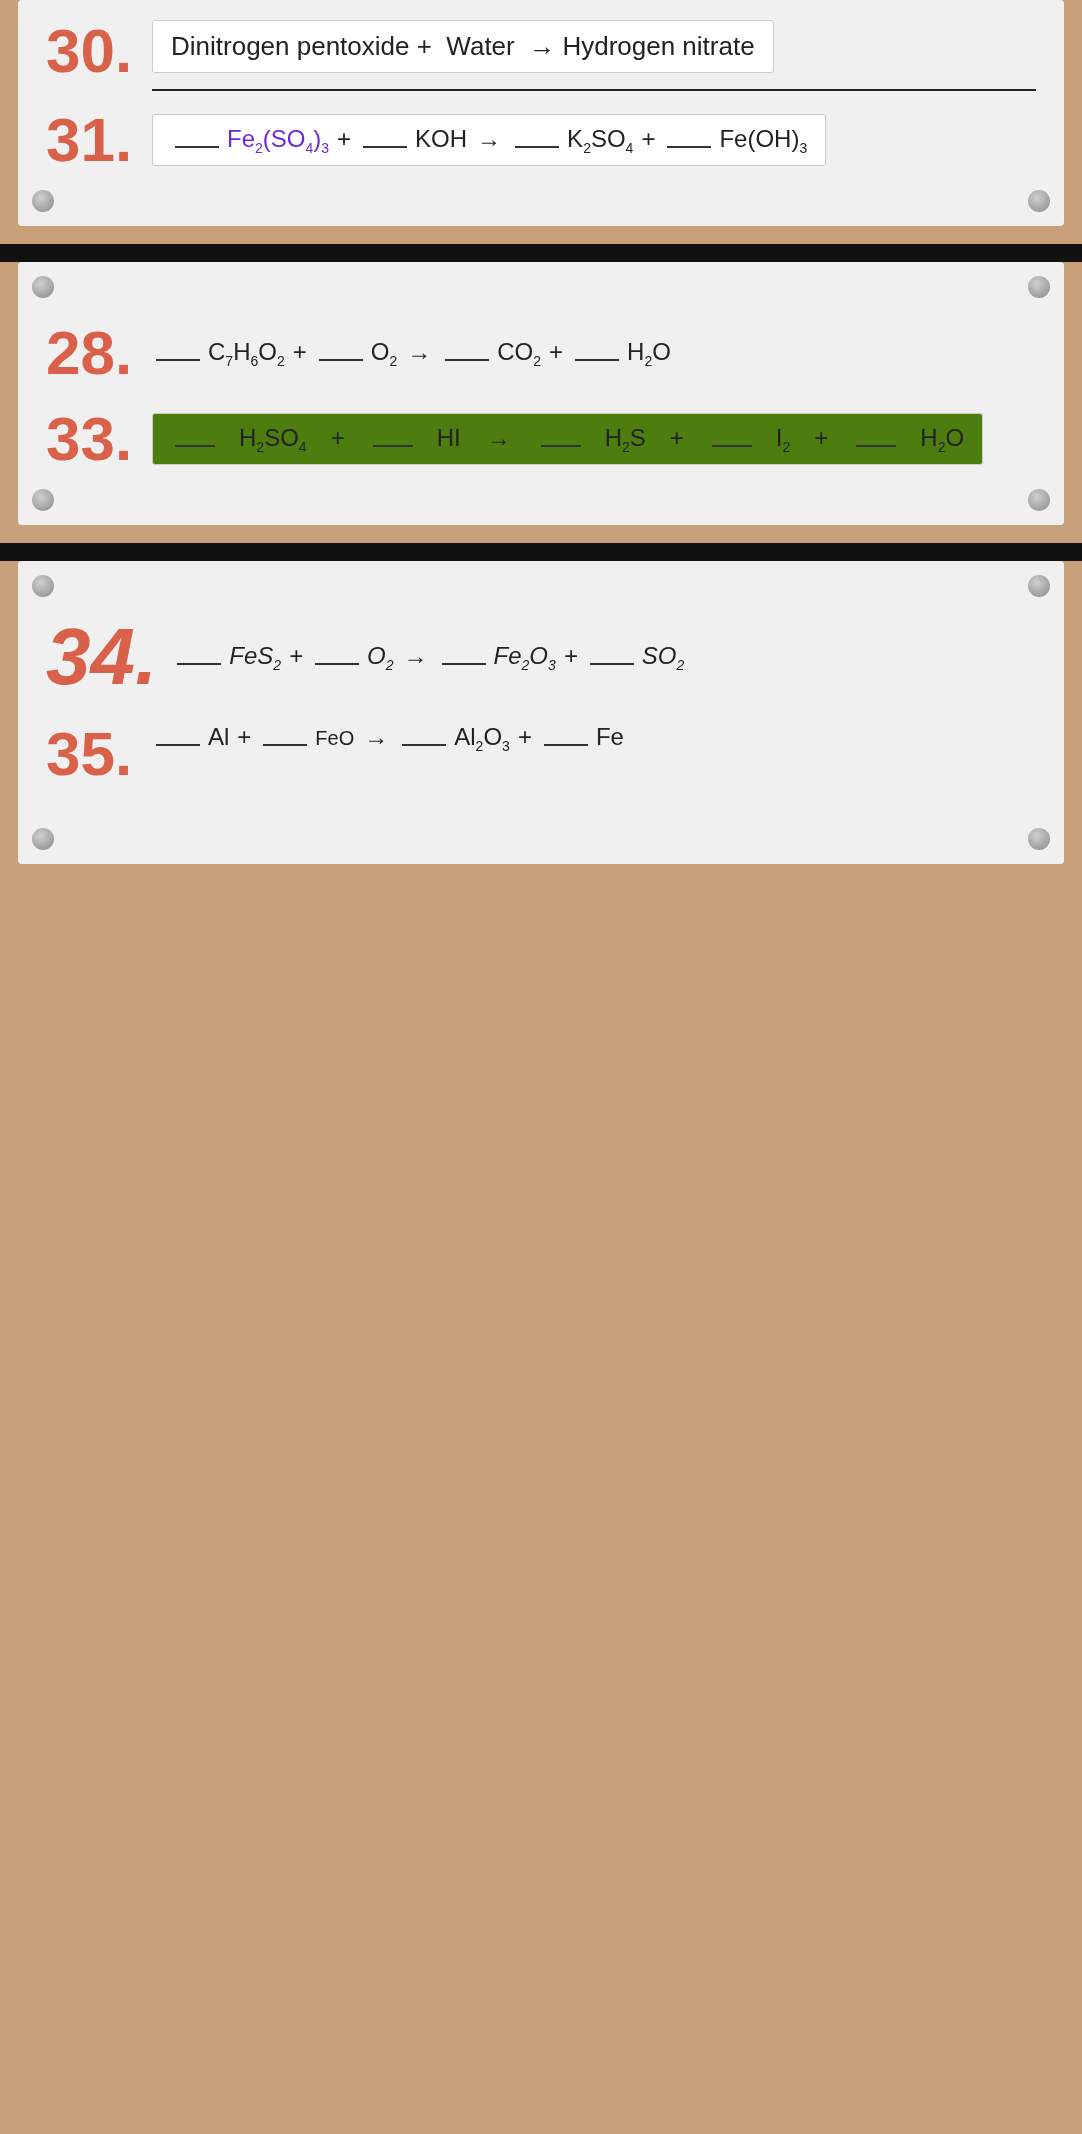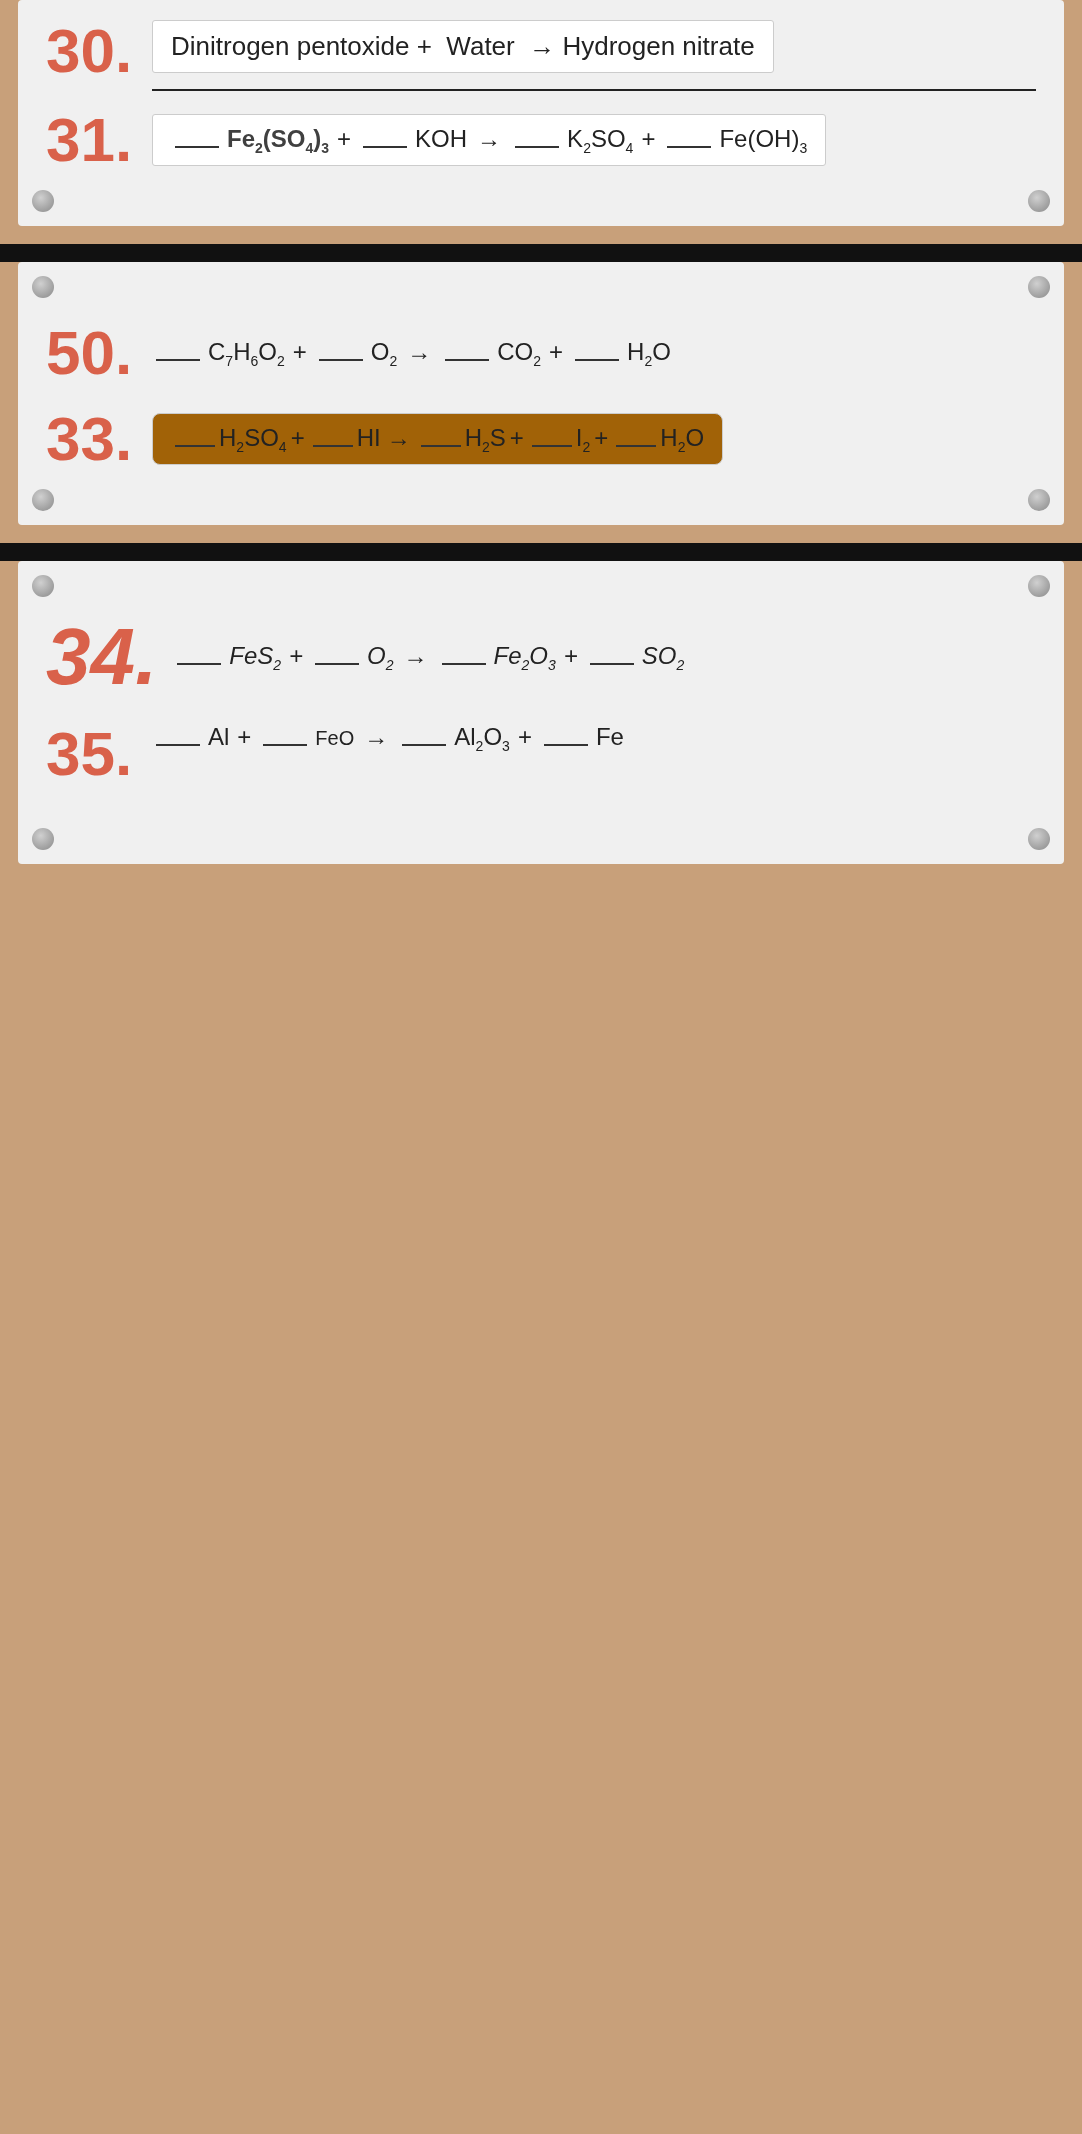--- a/index.html
+++ b/index.html
@@ -29,21 +29,21 @@
           <span style="font-size:26px; color:#222;">Dinitrogen pentoxide +&nbsp;&nbsp;Water&nbsp;&nbsp;→ Hydrogen nitrate</span>
         </div>
         <div style="border-top:2.5px solid #222; width:100%; margin:4px 0 0 0;"></div>
       </div>
     </div>
 
     <div style="display:flex; align-items:center; gap:16px; margin-top:18px;">
       <span style="font-size:62px; font-weight:bold; color:#d9614a; line-height:1; min-width:90px;">31.</span>
       <div style="background:#fff; border:1px solid #ccc; border-radius:3px; padding:10px 18px; display:inline-flex; align-items:baseline; gap:4px;">
         <span style="display:inline-block; border-bottom:2px solid #333; min-width:44px; height:2px; position:relative; top:1px; margin:0 4px;"></span>
-        <span style="font-size:24px; color:#404040; white-space:nowrap;font-weight:bold;">Fe<sub>2</sub>(SO<sub>4</sub>)<sub>3</sub></span>
+        <span style="font-size:24px; color:#6d28d9; white-space:nowrap;">Fe<sub>2</sub>(SO<sub>4</sub>)<sub>3</sub></span>
         <span style="font-size:24px; color:#222; margin:0 4px;">+</span>
         <span style="display:inline-block; border-bottom:2px solid #333; min-width:44px; height:2px; position:relative; top:1px; margin:0 4px;"></span>
         <span style="font-size:24px; color:#222; white-space:nowrap;">KOH</span>
         <span style="font-size:24px; color:#222; margin:0 6px;">→</span>
         <span style="display:inline-block; border-bottom:2px solid #333; min-width:44px; height:2px; position:relative; top:1px; margin:0 4px;"></span>
         <span style="font-size:24px; color:#222; white-space:nowrap;">K<sub>2</sub>SO<sub>4</sub></span>
         <span style="font-size:24px; color:#222; margin:0 4px;">+</span>
         <span style="display:inline-block; border-bottom:2px solid #333; min-width:44px; height:2px; position:relative; top:1px; margin:0 4px;"></span>
         <span style="font-size:24px; color:#222; white-space:nowrap;">Fe(OH)<sub>3</sub></span>
       </div>
@@ -56,39 +56,39 @@
   <div style="background:#111; height:18px; width:100%; margin-top:18px;"></div>
 
   <div style="background:#f0f0f0; margin:0 18px; border-radius:4px; padding:20px 28px 55px 28px; position:relative;">
 
     <div style="width:22px;height:22px;background:radial-gradient(circle at 40% 35%, #d0d0d0, #888);border-radius:50%;position:absolute;top:14px;left:14px;"></div>
     <div style="width:22px;height:22px;background:radial-gradient(circle at 40% 35%, #d0d0d0, #888);border-radius:50%;position:absolute;top:14px;right:14px;"></div>
 
     <div style="height:40px;"></div>
 
     <div style="display:flex; align-items:center; gap:16px; margin-bottom:24px;">
-      <span style="font-size:62px; font-weight:bold; color:#d9614a; line-height:1; min-width:90px;">50.</span>
+      <span style="font-size:62px; font-weight:bold; color:#d9614a; line-height:1; min-width:90px;">28.</span>
       <div style="display:inline-flex; align-items:baseline; gap:4px;">
         <span style="display:inline-block; border-bottom:2px solid #333; min-width:44px; height:2px; position:relative; top:1px; margin:0 4px;"></span>
         <span style="font-size:24px; color:#222; white-space:nowrap;">C<sub>7</sub>H<sub>6</sub>O<sub>2</sub></span>
         <span style="font-size:24px; color:#222; margin:0 4px;">+</span>
         <span style="display:inline-block; border-bottom:2px solid #333; min-width:44px; height:2px; position:relative; top:1px; margin:0 4px;"></span>
         <span style="font-size:24px; color:#222; white-space:nowrap;">O<sub>2</sub></span>
         <span style="font-size:24px; color:#222; margin:0 6px;">→</span>
         <span style="display:inline-block; border-bottom:2px solid #333; min-width:44px; height:2px; position:relative; top:1px; margin:0 4px;"></span>
         <span style="font-size:24px; color:#222; white-space:nowrap;">CO<sub>2</sub></span>
         <span style="font-size:24px; color:#222; margin:0 4px;">+</span>
         <span style="display:inline-block; border-bottom:2px solid #333; min-width:44px; height:2px; position:relative; top:1px; margin:0 4px;"></span>
         <span style="font-size:24px; color:#222; white-space:nowrap;">H<sub>2</sub>O</span>
       </div>
     </div>
 
     <div style="display:flex; align-items:center; gap:16px; ">
       <span style="font-size:62px; font-weight:bold; color:#d9614a; line-height:1; min-width:90px;">33.</span>
-      <div style="background:#a16207; border:1px solid #ccc; border-radius:8px; padding:10px 18px; display:inline-flex; align-items:baseline; gap:0;">
+      <div style="background:#4d7c0f; border:1px solid #ccc; border-radius:3px; padding:10px 18px; display:inline-flex; align-items:baseline; gap:20px;">
         <span style="display:inline-block; border-bottom:2px solid #333; min-width:40px; height:2px; position:relative; top:1px; margin:0 4px;"></span>
         <span style="font-size:24px; color:#222; white-space:nowrap;">H<sub>2</sub>SO<sub>4</sub></span>
         <span style="font-size:24px; color:#222; margin:0 4px;">+</span>
         <span style="display:inline-block; border-bottom:2px solid #333; min-width:40px; height:2px; position:relative; top:1px; margin:0 4px;"></span>
         <span style="font-size:24px; color:#222; white-space:nowrap;">HI</span>
         <span style="font-size:24px; color:#222; margin:0 6px;">→</span>
         <span style="display:inline-block; border-bottom:2px solid #333; min-width:40px; height:2px; position:relative; top:1px; margin:0 4px;"></span>
         <span style="font-size:24px; color:#222; white-space:nowrap;">H<sub>2</sub>S</span>
         <span style="font-size:24px; color:#222; margin:0 4px;">+</span>
         <span style="display:inline-block; border-bottom:2px solid #333; min-width:40px; height:2px; position:relative; top:1px; margin:0 4px;"></span>

